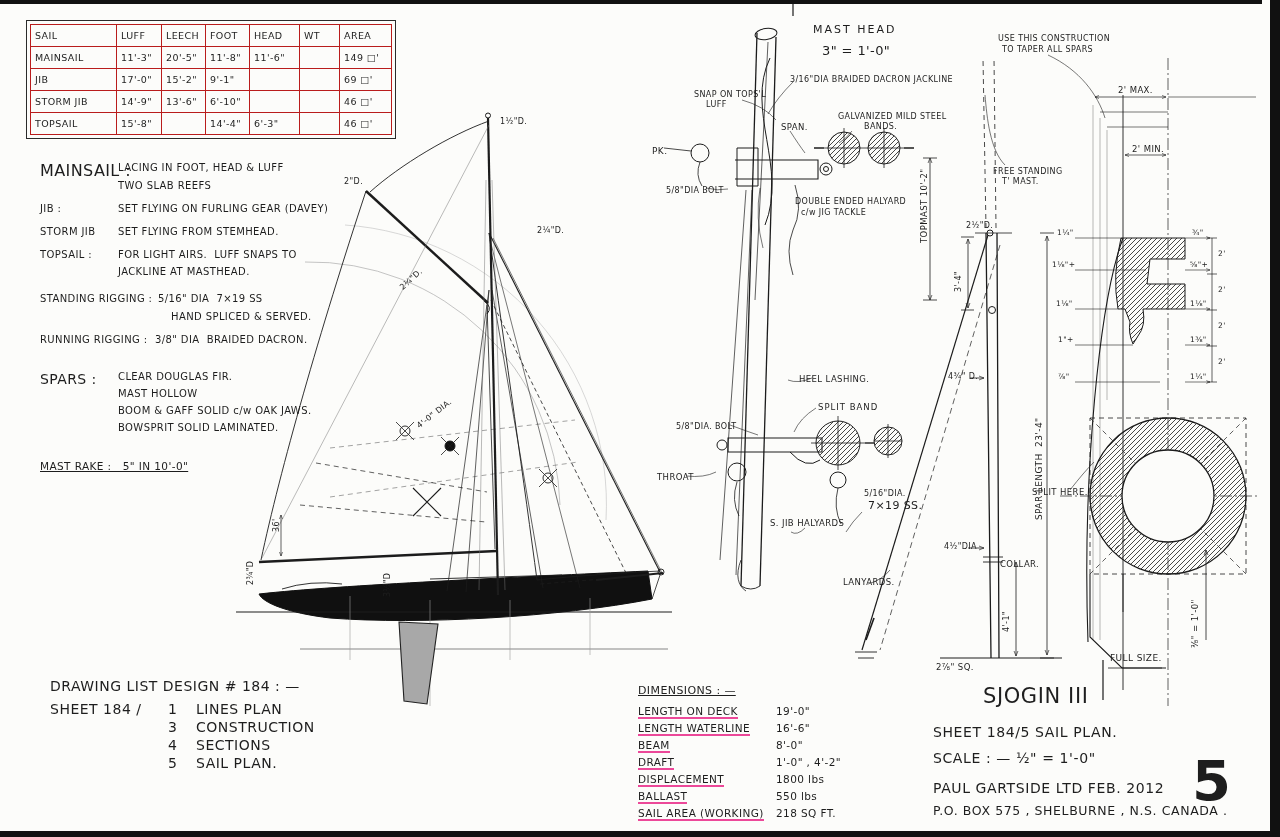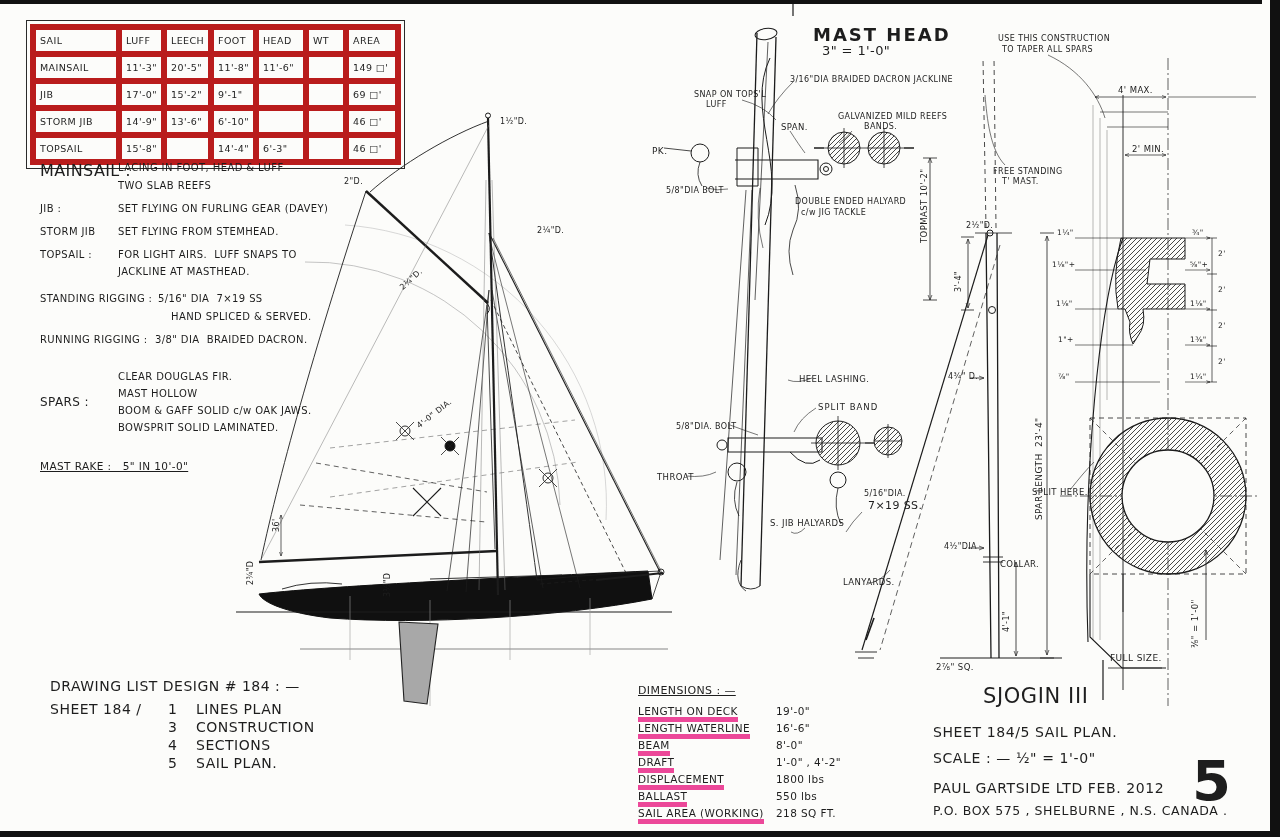--- a/index.html
+++ b/index.html
@@ -7,34 +7,34 @@
         font-family:"DejaVu Sans",sans-serif;color:#1e1e1e;}
   .border-top{position:absolute;left:0;top:0;width:1262px;height:4px;background:#111;}
   .border-bottom{position:absolute;left:0;bottom:0;width:1280px;height:6px;background:#111;}
   .border-right{position:absolute;right:0;top:0;width:10px;height:837px;background:#111;}
   svg.art{position:absolute;left:0;top:0;}
   .ann{position:absolute;white-space:pre;letter-spacing:.4px;line-height:1.18;
        transform-origin:left top;color:#1d1d1d;}
   
   #sail-table{position:absolute;left:30px;top:24px;border-collapse:collapse;
      outline:1.5px solid #2a2a2a;outline-offset:3px;background:transparent;}
-  #sail-table td,#sail-table th{border:6px solid #b91c1c;font-weight:normal;text-align:left;
+  #sail-table td,#sail-table th{border:1px solid #b91c1c;font-weight:normal;text-align:left;
      font-size:9.5px;padding:2px 4px;height:17px;letter-spacing:.4px;}
   
   #drawing-list{position:absolute;left:50px;top:678px;font-size:14px;letter-spacing:.5px;}
   #drawing-list .dl-rows{position:relative;margin-top:7px;}
   #drawing-list .dl-prefix{position:absolute;left:0;top:0;}
   .dl-row{height:18px;}
   .dl-num{display:inline-block;margin-left:118px;width:28px;}
   
   #dims{position:absolute;left:638px;top:684px;font-size:10.5px;letter-spacing:.4px;}
   #dims .dims-title{font-size:11px;margin-bottom:8px;text-decoration:underline;}
   .dim-row{height:17px;display:flex;}
   .dim-label{display:inline-block;width:138px;}
-  .dim-label span{border-bottom:5px solid #ec4899;padding-bottom:0;}
+  .dim-label span{border-bottom:2px solid #ec4899;padding-bottom:0;}
   
   #title-block div{position:absolute;letter-spacing:.6px;}
   .boat-name{left:983px;top:684px;font-size:21px;letter-spacing:5px;}
   .sheet-line{left:933px;top:724px;font-size:14px;}
   .scale-line{left:933px;top:750px;font-size:14px;}
   .firm-line{left:933px;top:780px;font-size:14px;}
   .address-line{left:933px;top:803px;font-size:12.5px;}
   .big-number{left:1192px;top:748px;font-size:56px;font-weight:600;letter-spacing:0;}
 </style>
 </head>
@@ -288,45 +288,45 @@
       <div class="ann" style="left: 40px; top: 226px; font-size: 10px;">STORM JIB</div>
       <div class="ann" style="left: 118px; top: 226px; font-size: 10px;">SET FLYING FROM STEMHEAD.</div>
       <div class="ann" style="left: 40px; top: 249px; font-size: 10px;">TOPSAIL :</div>
       <div class="ann" style="left: 118px; top: 249px; font-size: 10px;">FOR LIGHT AIRS.  LUFF SNAPS TO</div>
       <div class="ann" style="left: 118px; top: 266px; font-size: 10px;">JACKLINE AT MASTHEAD.</div>
       <div class="ann" style="left: 40px; top: 293px; font-size: 10px;">STANDING RIGGING :</div>
       <div class="ann" style="left: 158px; top: 293px; font-size: 10px;">5/16" DIA  7×19 SS</div>
       <div class="ann" style="left: 158px; top: 311px; font-size: 10px; margin-left: 13px;">HAND SPLICED &amp; SERVED.</div>
       <div class="ann" style="left: 40px; top: 334px; font-size: 10px;">RUNNING RIGGING :</div>
       <div class="ann" style="left: 155px; top: 334px; font-size: 10px;">3/8" DIA  BRAIDED DACRON.</div>
-      <div class="ann" style="left: 40px; top: 371px; font-size: 12px; margin-top: 24px;">SPARS :</div>
+      <div class="ann" style="left: 40px; top: 371px; font-size: 14px;">SPARS :</div>
       <div class="ann" style="left: 118px; top: 371px; font-size: 10px;">CLEAR DOUGLAS FIR.</div>
       <div class="ann" style="left: 118px; top: 388px; font-size: 10px;">MAST HOLLOW</div>
       <div class="ann" style="left: 118px; top: 405px; font-size: 10px;">BOOM &amp; GAFF SOLID c/w OAK JAWS.</div>
       <div class="ann" style="left: 118px; top: 422px; font-size: 10px;">BOWSPRIT SOLID LAMINATED.</div>
       <div class="ann" style="left: 40px; top: 460px; font-size: 10.5px; text-decoration: underline;">MAST RAKE :   5" IN 10'-0"</div>
     </div>
   <div>
       <div class="ann" style="left: 500px; top: 117px; font-size: 8px;">1½"D.</div>
       <div class="ann" style="left: 344px; top: 177px; font-size: 8px;">2"D.</div>
       <div class="ann" style="left: 537px; top: 226px; font-size: 8px;">2¼"D.</div>
       <div class="ann" style="left: 398px; top: 285px; font-size: 8px; transform: rotate(-42deg);">2¼"D.</div>
       <div class="ann" style="left: 415px; top: 423px; font-size: 8px; transform: rotate(-38deg);">4'-0" DIA.</div>
       <div class="ann" style="left: 272px; top: 532px; font-size: 8px; transform: rotate(-90deg);">36'</div>
       <div class="ann" style="left: 246px; top: 585px; font-size: 8px; transform: rotate(-90deg);">2¾"D</div>
       <div class="ann" style="left: 383px; top: 597px; font-size: 8px; transform: rotate(-90deg);">3½"D</div>
     </div>
   <div>
-      <div class="ann" style="left: 813px; top: 24px; font-size: 18px; letter-spacing: 2px; font-weight: bold;">MAST HEAD</div>
+      <div class="ann" style="left: 813px; top: 24px; font-size: 11px; letter-spacing: 2px;">MAST HEAD</div>
       <div class="ann" style="left: 822px; top: 43px; font-size: 13px;">3" = 1'-0"</div>
       <div class="ann" style="left: 790px; top: 75px; font-size: 8px;">3/16"DIA BRAIDED DACRON JACKLINE</div>
       <div class="ann" style="left: 694px; top: 90px; font-size: 8px;">SNAP ON TOPS'L</div>
       <div class="ann" style="left: 706px; top: 100px; font-size: 8px;">LUFF</div>
       <div class="ann" style="left: 781px; top: 122px; font-size: 8.5px;">SPAN.</div>
-      <div class="ann" style="left: 838px; top: 112px; font-size: 8px;">GALVANIZED MILD REEFS</div>
+      <div class="ann" style="left: 838px; top: 112px; font-size: 8px;">GALVANIZED MILD STEEL</div>
       <div class="ann" style="left: 864px; top: 122px; font-size: 8px;">BANDS.</div>
       <div class="ann" style="left: 652px; top: 146px; font-size: 9px;">PK.</div>
       <div class="ann" style="left: 666px; top: 186px; font-size: 8px;">5/8"DIA BOLT</div>
       <div class="ann" style="left: 795px; top: 197px; font-size: 8px;">DOUBLE ENDED HALYARD</div>
       <div class="ann" style="left: 801px; top: 208px; font-size: 8px;">c/w JIG TACKLE</div>
       <div class="ann" style="left: 919px; top: 243px; font-size: 8.5px; transform: rotate(-90deg);">TOPMAST 10'-2"</div>
       <div class="ann" style="left: 799px; top: 374px; font-size: 8.5px;">HEEL LASHING.</div>
       <div class="ann" style="left: 818px; top: 402px; font-size: 8.5px; letter-spacing: 1px;">SPLIT BAND</div>
       <div class="ann" style="left: 676px; top: 422px; font-size: 8px;">5/8"DIA. BOLT</div>
       <div class="ann" style="left: 657px; top: 472px; font-size: 8.5px;">THROAT</div>
@@ -343,21 +343,21 @@
       <div class="ann" style="left: 948px; top: 372px; font-size: 8px;">4¾" D.</div>
       <div class="ann" style="left: 944px; top: 542px; font-size: 8px;">4½"DIA</div>
       <div class="ann" style="left: 1000px; top: 559px; font-size: 8.5px;">COLLAR.</div>
       <div class="ann" style="left: 1002px; top: 632px; font-size: 8px; transform: rotate(-90deg);">4'-1"</div>
       <div class="ann" style="left: 936px; top: 662px; font-size: 8.5px;">2⅞" SQ.</div>
       <div class="ann" style="left: 1034px; top: 520px; font-size: 9px; transform: rotate(-90deg);">SPAR LENGTH  23'-4"</div>
     </div>
   <div>
       <div class="ann" style="left: 998px; top: 34px; font-size: 8px;">USE THIS CONSTRUCTION</div>
       <div class="ann" style="left: 1002px; top: 45px; font-size: 8px;">TO TAPER ALL SPARS</div>
-      <div class="ann" style="left: 1118px; top: 85px; font-size: 8.5px;">4' MAX.</div>
+      <div class="ann" style="left: 1118px; top: 85px; font-size: 8.5px;">2' MAX.</div>
       <div class="ann" style="left: 1132px; top: 144px; font-size: 8.5px;">2' MIN.</div>
       <div class="ann" style="left: 1057px; top: 229px; font-size: 7.5px;">1¼"</div>
       <div class="ann" style="left: 1052px; top: 261px; font-size: 7.5px;">1⅛"+</div>
       <div class="ann" style="left: 1056px; top: 300px; font-size: 7.5px;">1⅛"</div>
       <div class="ann" style="left: 1058px; top: 336px; font-size: 7.5px;">1"+</div>
       <div class="ann" style="left: 1058px; top: 373px; font-size: 7.5px;">⅞"</div>
       <div class="ann" style="left: 1192px; top: 229px; font-size: 7.5px;">¾"</div>
       <div class="ann" style="left: 1190px; top: 261px; font-size: 7.5px;">⅝"+</div>
       <div class="ann" style="left: 1190px; top: 300px; font-size: 7.5px;">1⅛"</div>
       <div class="ann" style="left: 1190px; top: 336px; font-size: 7.5px;">1⅜"</div>

